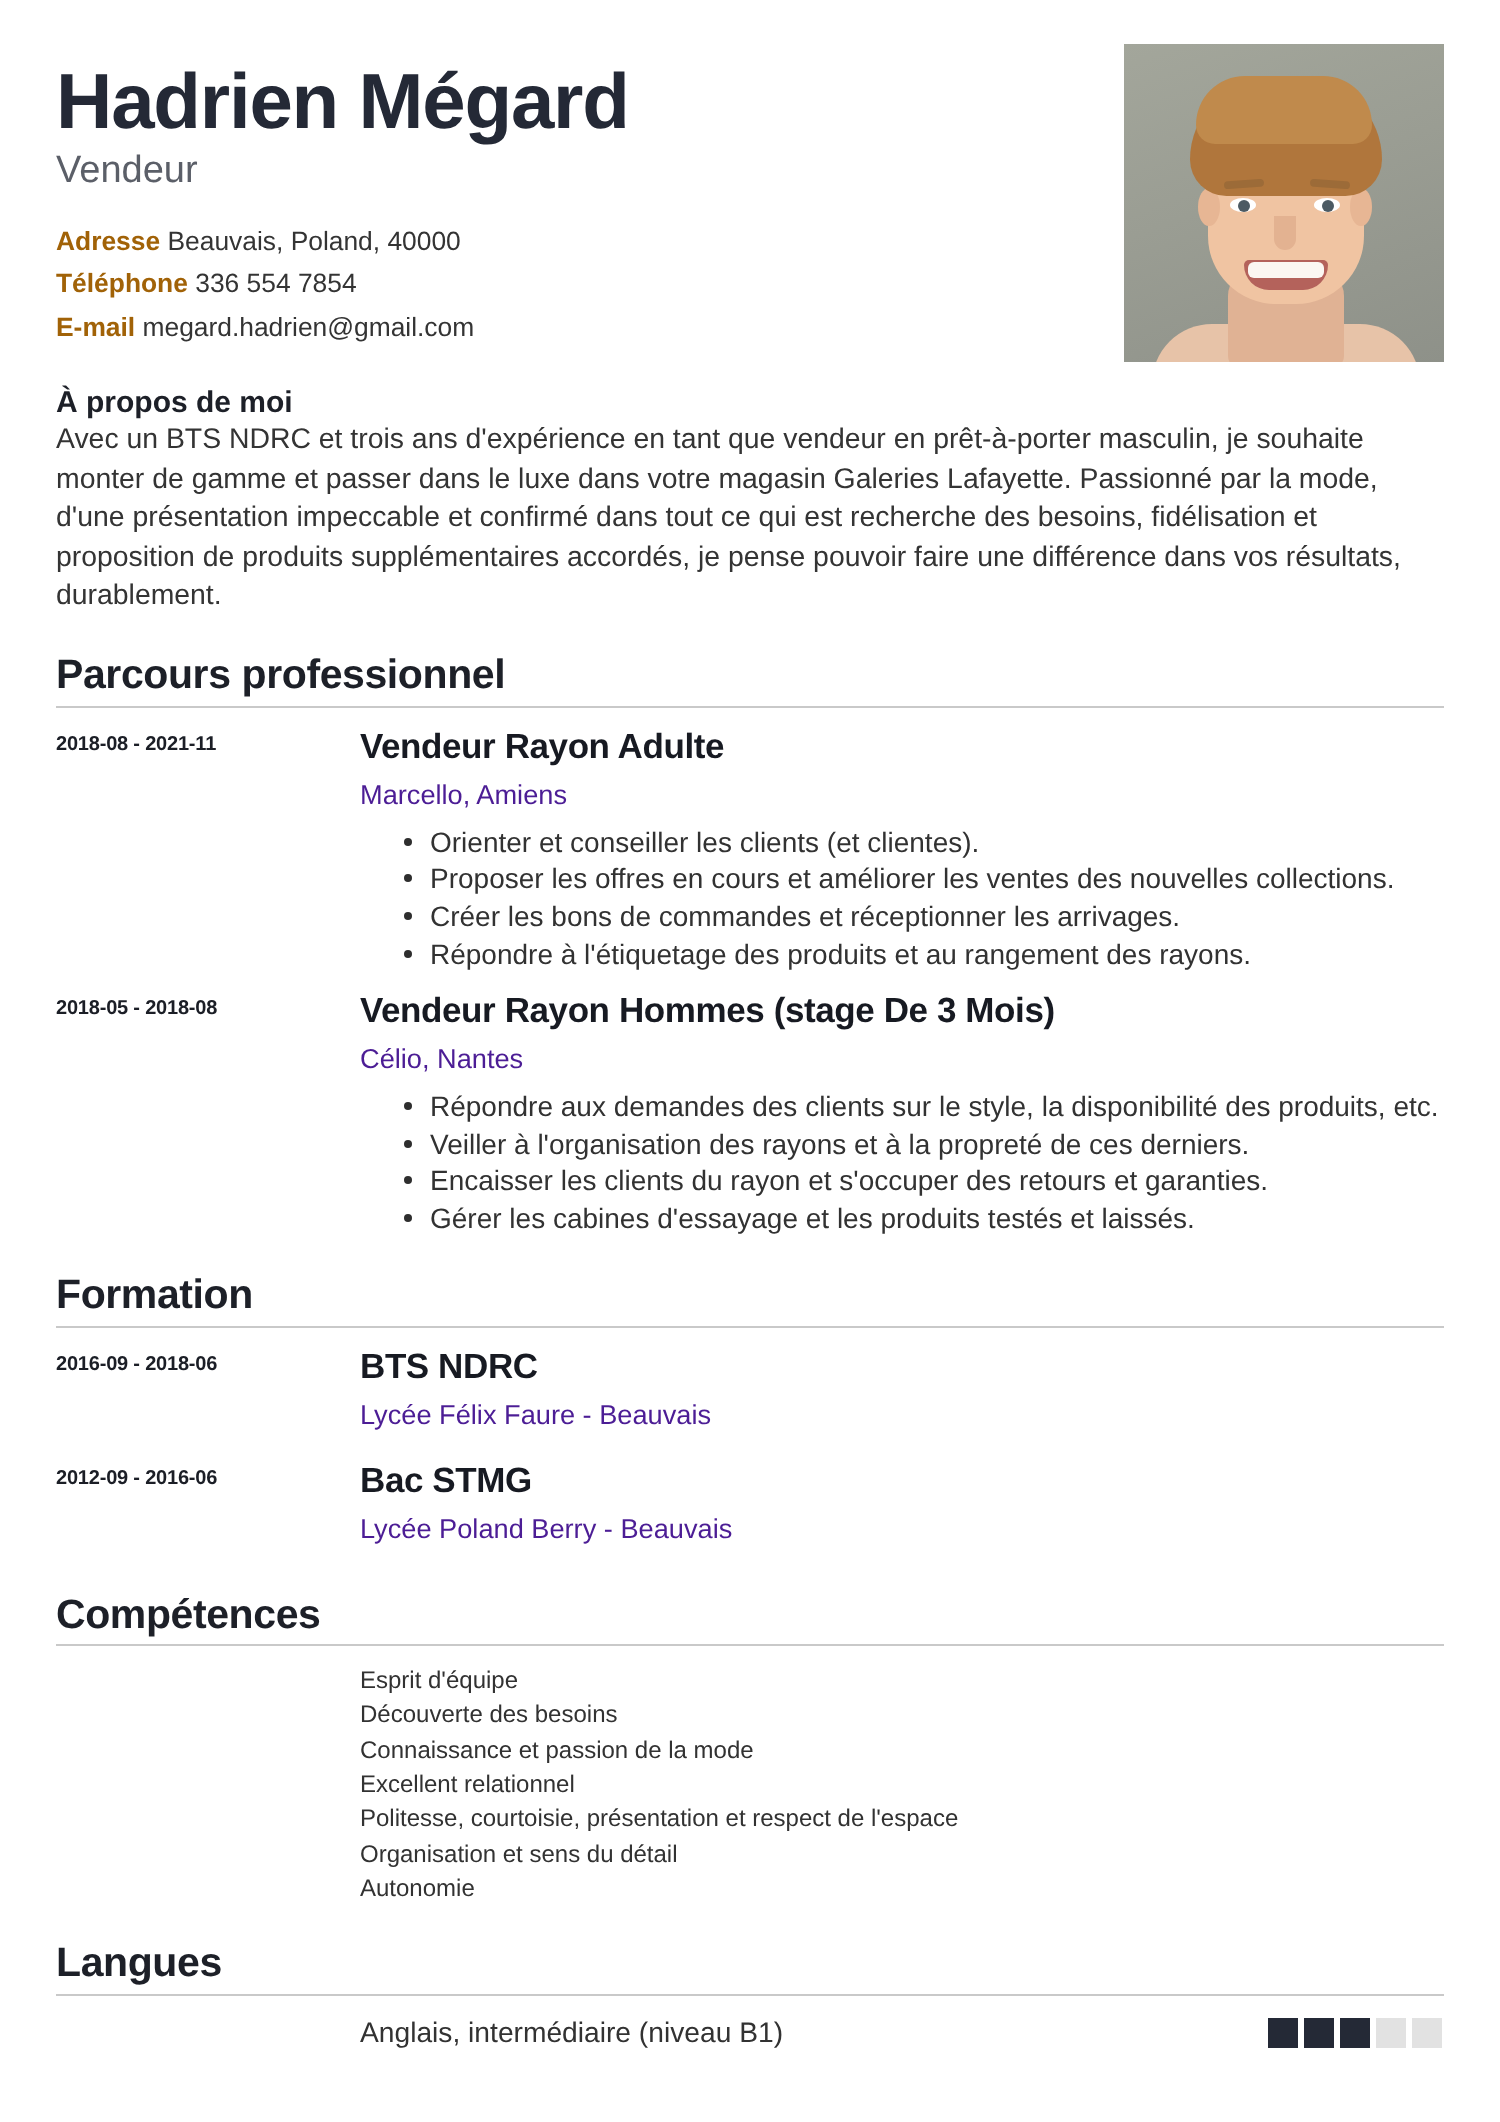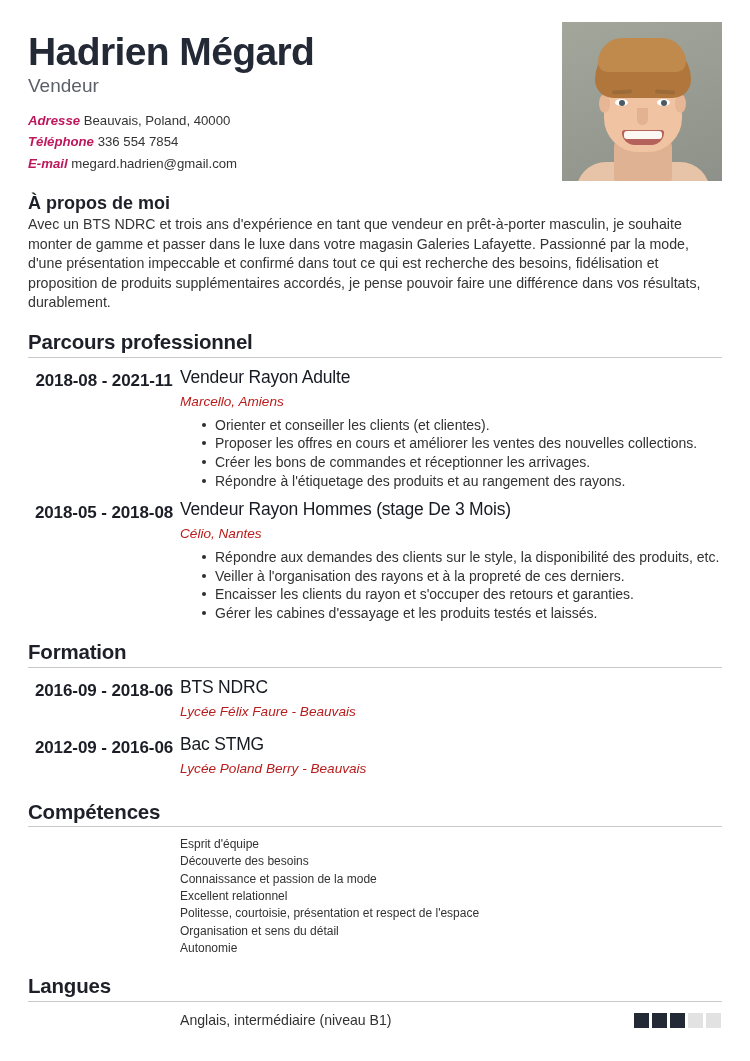--- a/index.html
+++ b/index.html
@@ -53,22 +53,21 @@
     line-height: 1.1;
   }
   .contact-line {
     font-size: 13.2px;
     line-height: 1.63;
     color: #262626;
     white-space: nowrap;
   }
   .contact-label {
     font-weight: bold;
-    color: #be185d;
-    font-style: italic;
+    color: #a16207;
   }
   .contact-value {
     font-weight: 400;
     color: #343434;
   }
 
   .photo-wrap {
     flex: 0 0 auto;
     width: 160px;
     height: 159px;
@@ -174,21 +173,21 @@
   .ph-teeth {
     position: absolute;
     left: 2px; top: 1px;
     width: 38px; height: 8px;
     background: #fbf7f2;
     border-radius: 3px;
   }
 
   
   .about-heading {
-    font-size: 18px;
+    font-size: 15px;
     font-weight: bold;
     color: #1d2028;
     margin: 12px 0 1px 0;
   }
   .about-text {
     font-size: 14.2px;
     line-height: 1.38;
     color: #343434;
     text-align: left;
     margin: 0;
@@ -213,44 +212,42 @@
 
   .entry {
     display: flex;
     align-items: flex-start;
     margin-bottom: 8px;
   }
   .entry:last-child { margin-bottom: 0; }
   .entry-dates {
     flex: 0 0 152px;
     width: 152px;
-    font-size: 17px;
+    font-size: 10px;
     font-weight: bold;
     color: #1b1e26;
     padding-top: 4px;
     letter-spacing: -0.1px;
     white-space: nowrap;
-    text-align: center;
   }
   .entry-body {
     flex: 1 1 auto;
     min-width: 0;
   }
   .entry-title {
     font-size: 17.5px;
-    font-weight: normal;
+    font-weight: bold;
     color: #171a22;
     line-height: 1.2;
     margin: 0 0 6px 0;
     letter-spacing: -0.2px;
   }
   .entry-sub {
     font-size: 13.6px;
-    font-style: italic;
-    color: #b91c1c;
+    color: #4c1d95;
     margin: 0 0 5px 0;
     line-height: 1.25;
   }
   .entry-list {
     margin: 0;
     padding: 0 0 0 22px;
     list-style: none;
   }
   .entry-list li {
     font-size: 14px;

